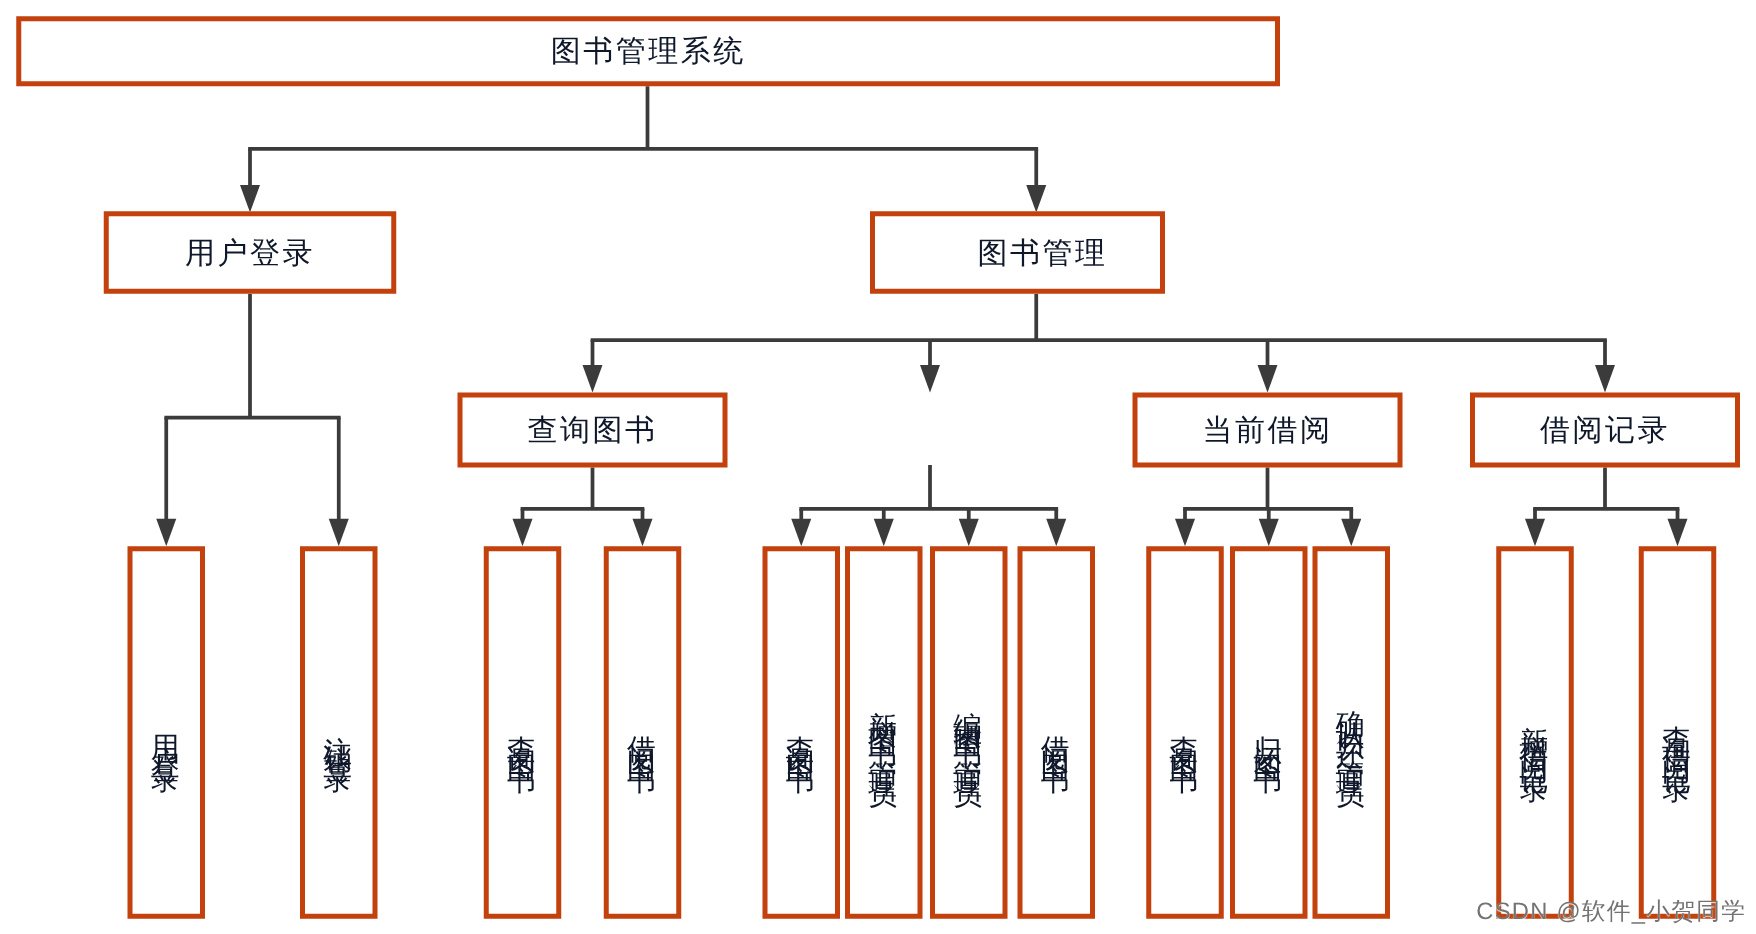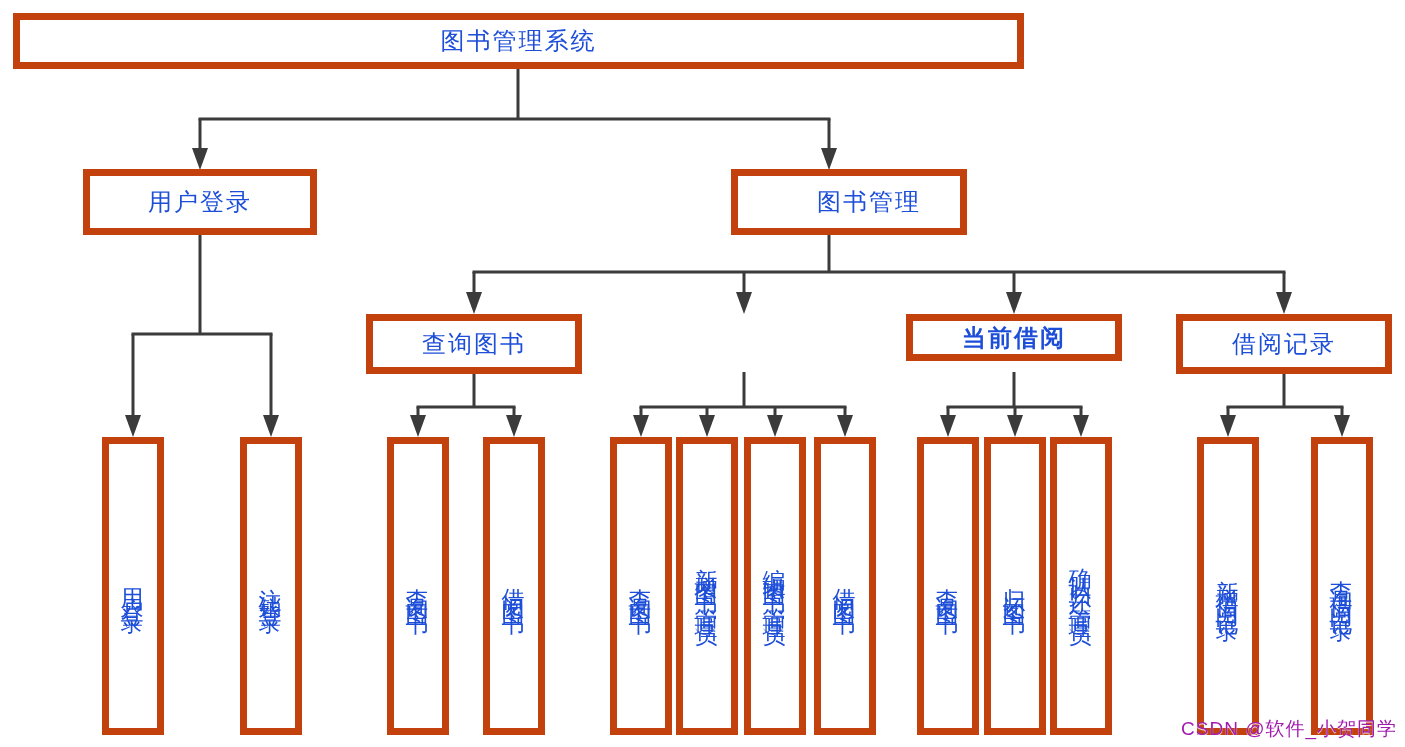--- a/index.html
+++ b/index.html
@@ -2,30 +2,30 @@
 <html><head>
 <meta charset="utf-8">
 <style>
   html, body { margin:0; padding:0; background:#ffffff; }
   body { width:1405px; height:747px; font-family:"Liberation Sans", sans-serif; }
   .canvas { position:relative; width:1405px; height:747px; background:#ffffff; overflow:hidden; }
   .connectors { position:absolute; left:0; top:0; width:1405px; height:747px; z-index:0; }
   .node {
     position:absolute; z-index:1; box-sizing:border-box;
     display:flex; align-items:center; justify-content:center;
-    border:7px solid #c2410c; background:#ffffff; color:#1d4ed8;
+    border:4px solid #c2410c; background:#ffffff; color:#0f172a;
     font-size:24px; letter-spacing:2px; text-align:left;
   }
   .leaf {
     writing-mode:vertical-rl;
     font-size:23px; letter-spacing:8px;
   }
   .watermark {
     position:absolute; z-index:2; right:8px; bottom:5px;
-    color:#a21caf; font-size:19px; letter-spacing:1px;
+    color:#737373; font-size:19px; letter-spacing:1px;
     text-shadow:0 1px 1px #ffffff;
     margin-top:12px;
   }
 </style>
 </head>
 <body>
 
 <div class="canvas">
 
   <svg class="connectors" viewBox="0 0 1405 747" xmlns="http://www.w3.org/2000/svg">
@@ -91,24 +91,24 @@
       <path d="M1007 415 h16 L1015 437 Z"></path>
       <path d="M1073 415 h16 L1081 437 Z"></path>
       <path d="M1220 415 h16 L1228 437 Z"></path>
       <path d="M1334 415 h16 L1342 437 Z"></path>
     </g>
   </svg>
 
   <div class="node" style="left:13px; top:13px; width:1011px; height:56px;">图书管理系统</div>
 
   <div class="node" style="left:83px; top:169px; width:234px; height:66px;">用户登录</div>
-  <div class="node" style="left:731px; top:169px; width:236px; height:66px;padding-left:40px;">图书管理</div>
+  <div class="node" style="left:696px; top:169px; width:236px; height:66px;padding-left:40px;">图书管理</div>
 
   <div class="node" style="left:366px; top:314px; width:216px; height:60px;">查询图书</div>
-  <div class="node" style="left:906px; top:314px; width:216px; height:47px;font-weight:bold;">当前借阅</div>
+  <div class="node" style="left:906px; top:314px; width:216px; height:60px;">当前借阅</div>
   <div class="node" style="left:1176px; top:314px; width:216px; height:60px;">借阅记录</div>
 
   <div class="node leaf" style="left:102px; top:437px; width:62px; height:298px;">用户登录</div>
   <div class="node leaf" style="left:240px; top:437px; width:62px; height:298px;">注销登录</div>
 
   <div class="node leaf" style="left:387px; top:437px; width:62px; height:298px;">查询图书</div>
   <div class="node leaf" style="left:483px; top:437px; width:62px; height:298px;">借阅图书</div>
 
   <div class="node leaf" style="left:610px; top:437px; width:62px; height:298px;">查询图书</div>
   <div class="node leaf" style="left:676px; top:437px; width:62px; height:298px;">新增图书（管理员）</div>

